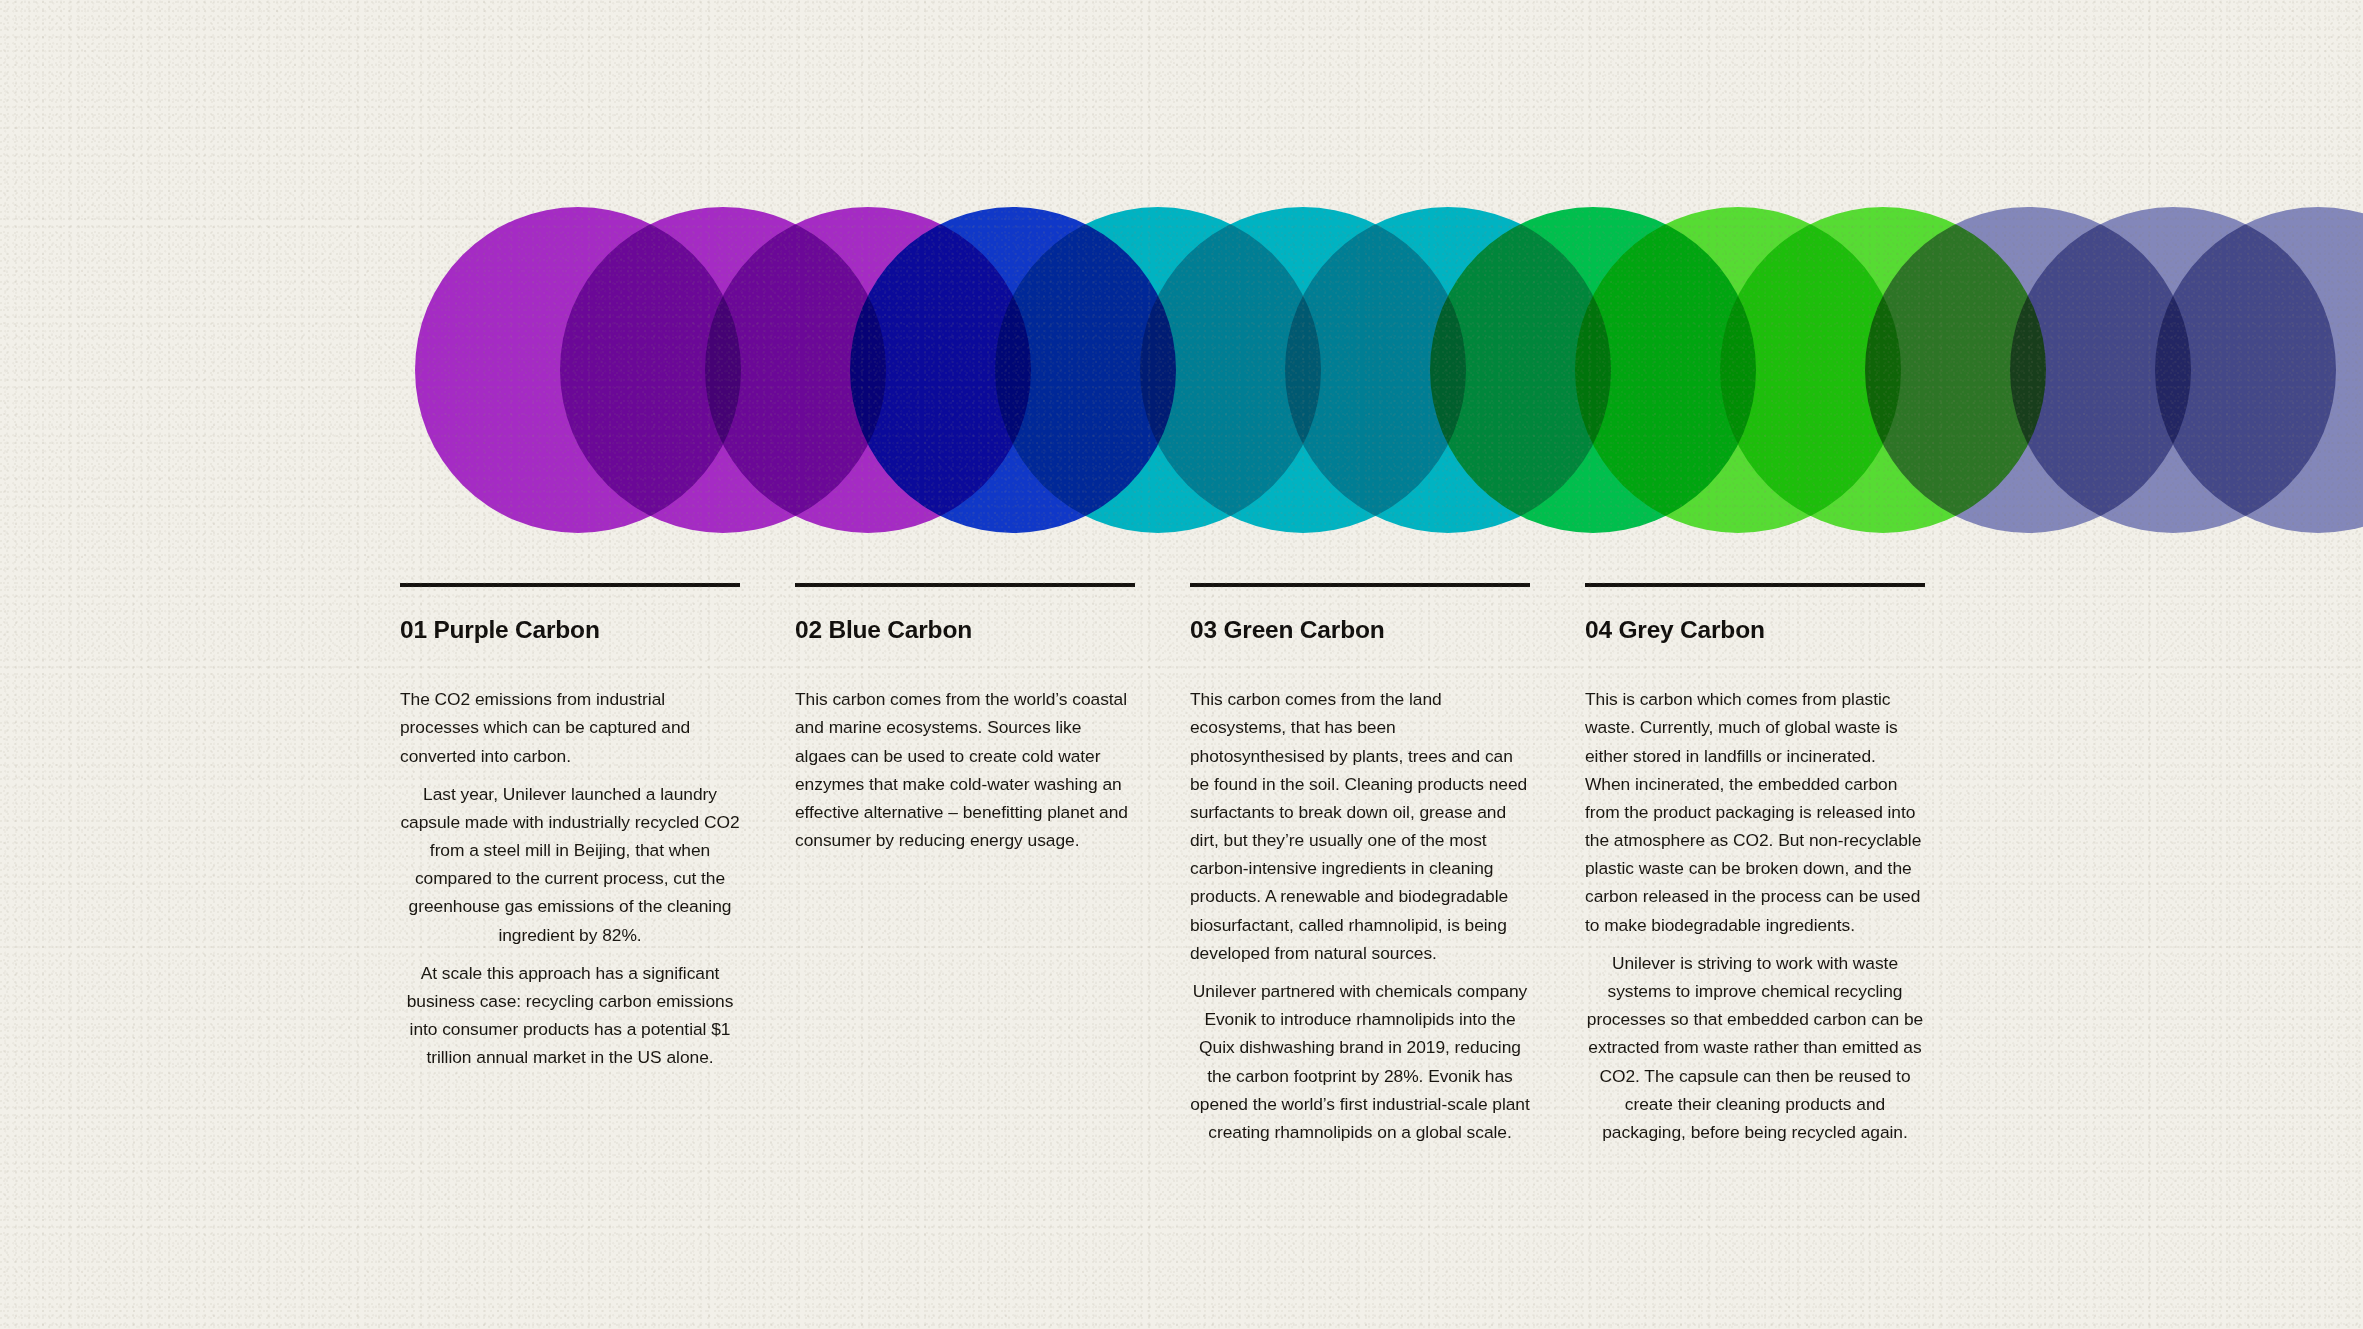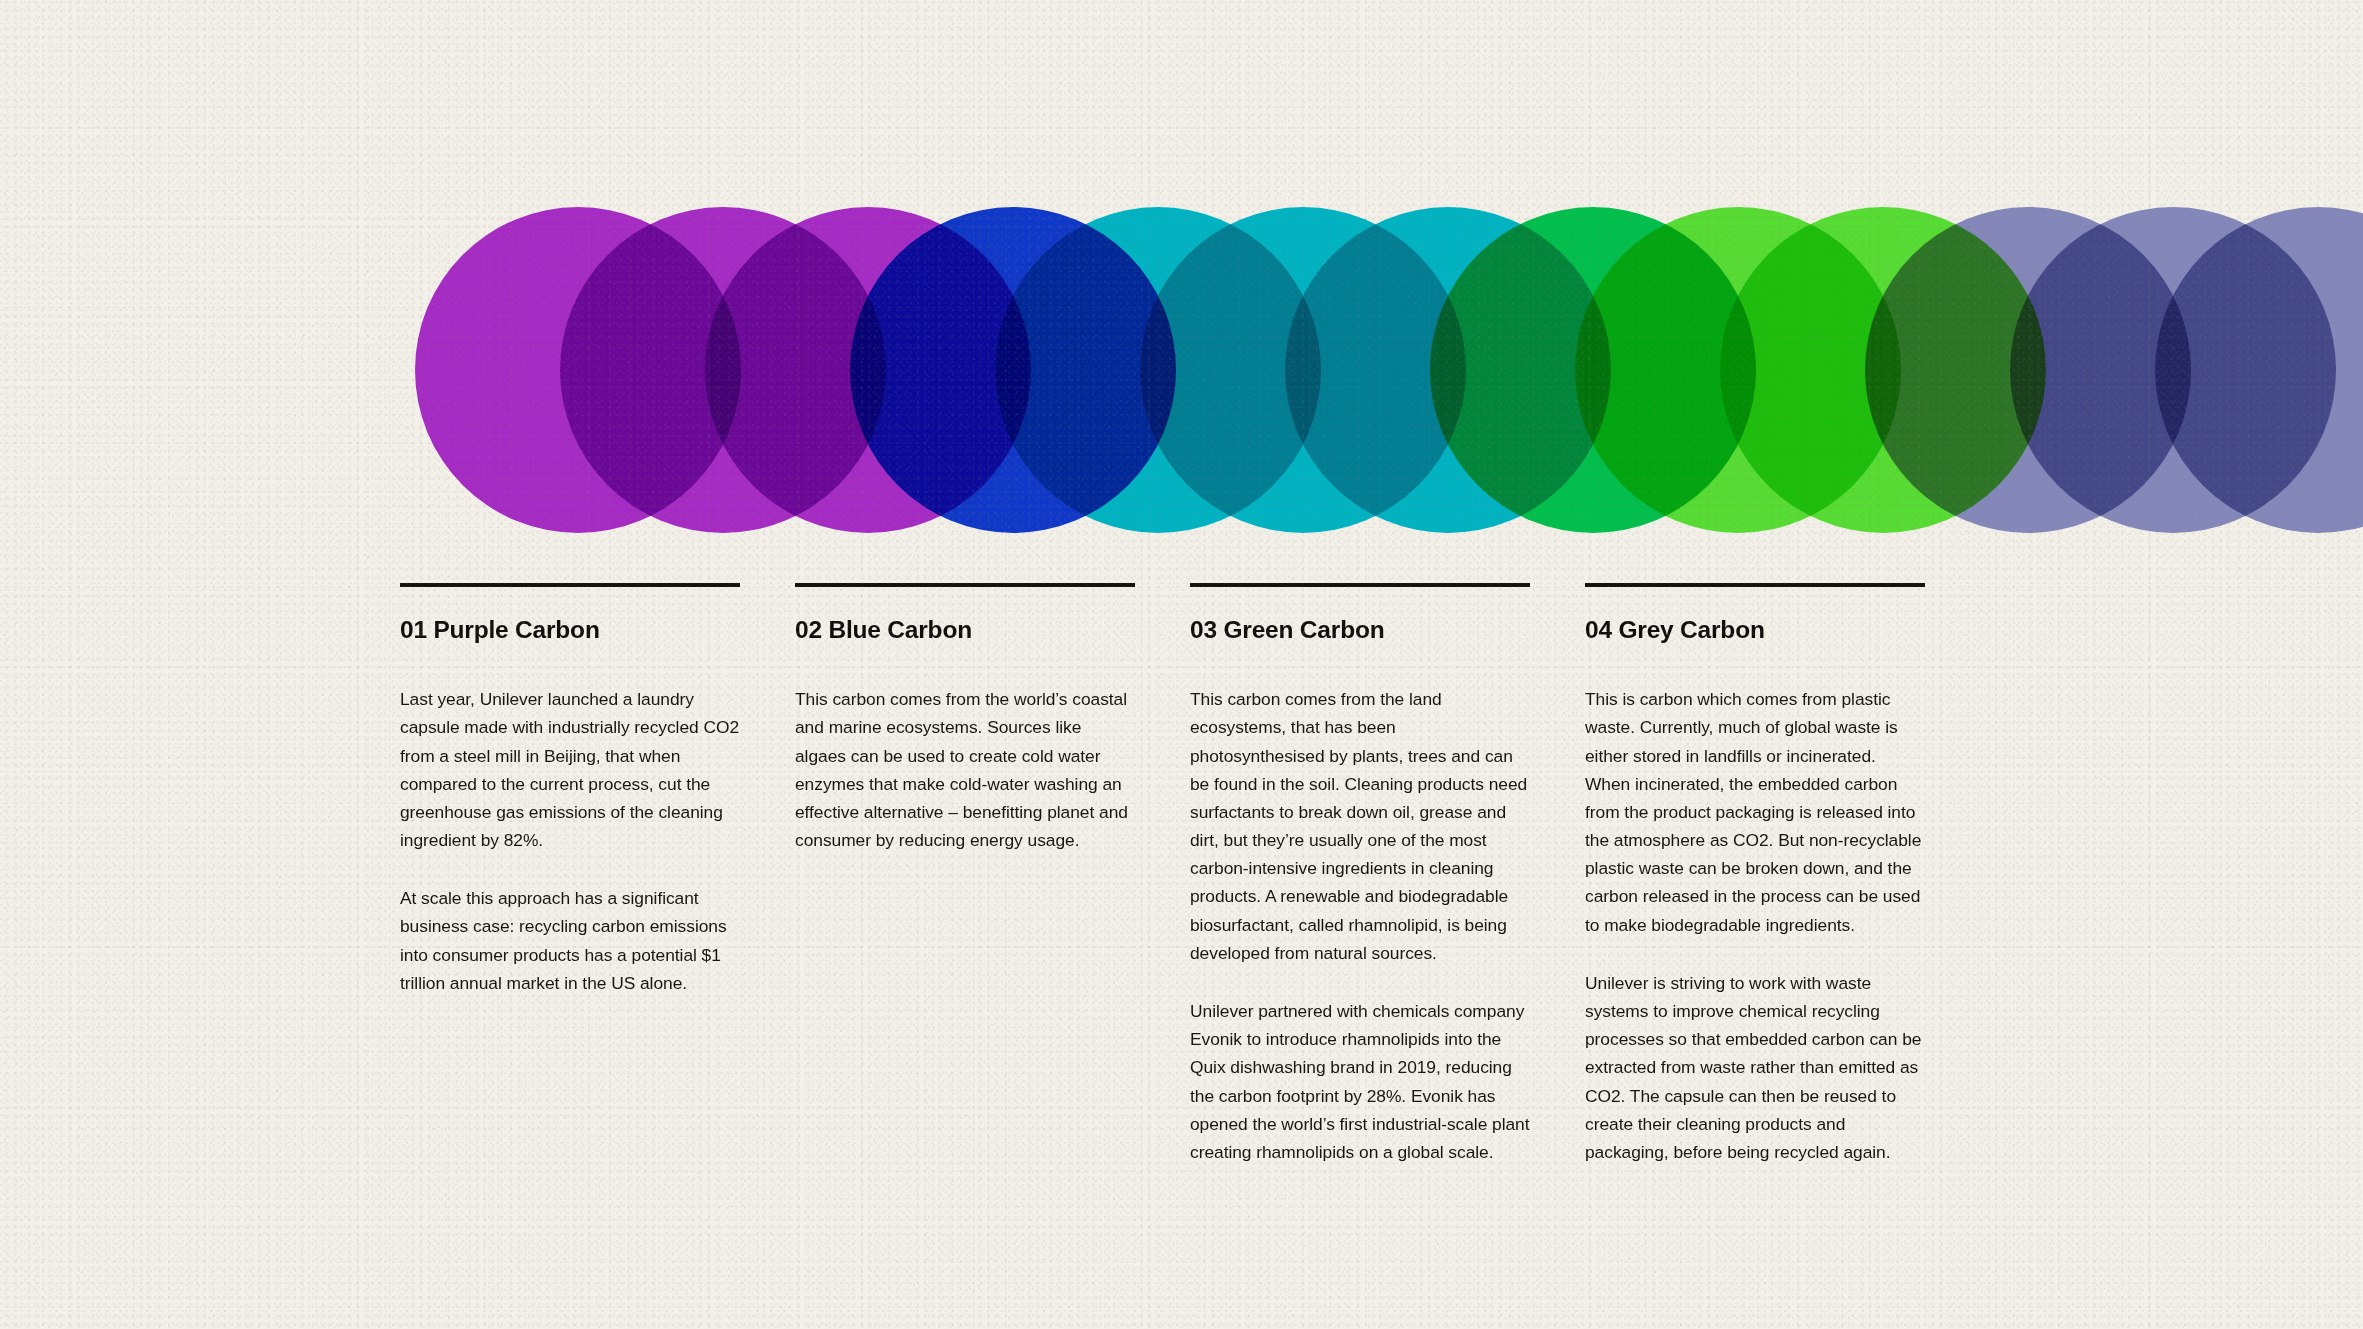--- a/index.html
+++ b/index.html
@@ -82,21 +82,21 @@
     margin-bottom: 41px;
   }
 
   .col-body p {
     font-size: 17.4px;
     line-height: 1.62;
     color: #17140f;
     letter-spacing: -0.05px;
   }
 
-  .col-body p + p { margin-top: 30px; }
+  .col-body p + p { margin-top: 10px; text-align: center; }
 </style>
 </head>
 <body style="background-color: rgb(242, 240, 233);">
 
 <div id="stage">
 
   <div id="circle-band">
     <svg width="2363" height="580" viewBox="0 0 2363 580">
       <g id="circle-group" style="mix-blend-mode: multiply;">
           <circle cx="578" cy="370" r="163" fill="#a52bc4" style="mix-blend-mode: multiply;"></circle>
@@ -114,20 +114,21 @@
           <circle cx="2318" cy="370" r="163" fill="#8387ba" style="mix-blend-mode: multiply;"></circle>
         </g>
     </svg>
   </div>
 
   <div id="columns">
       <div class="column">
         <div class="col-rule"></div>
         <h2 class="col-title">01 Purple Carbon</h2>
         <div class="col-body">
+          <p>The CO2 emissions from industrial processes which can be captured and converted into carbon.</p>
           <p>Last year, Unilever launched a laundry capsule made with industrially recycled CO2 from a steel mill in Beijing, that when compared to the current process, cut the greenhouse gas emissions of the cleaning ingredient by 82%.</p>
           <p>At scale this approach has a significant business case: recycling carbon emissions into consumer products has a potential $1 trillion annual market in the US alone.</p>
         </div>
       </div>
       <div class="column">
         <div class="col-rule"></div>
         <h2 class="col-title">02 Blue Carbon</h2>
         <div class="col-body">
           <p>This carbon comes from the world’s coastal and marine ecosystems. Sources like algaes can be used to create cold water enzymes that make cold-water washing an effective alternative – benefitting planet and consumer by reducing energy usage.</p>
         </div>

